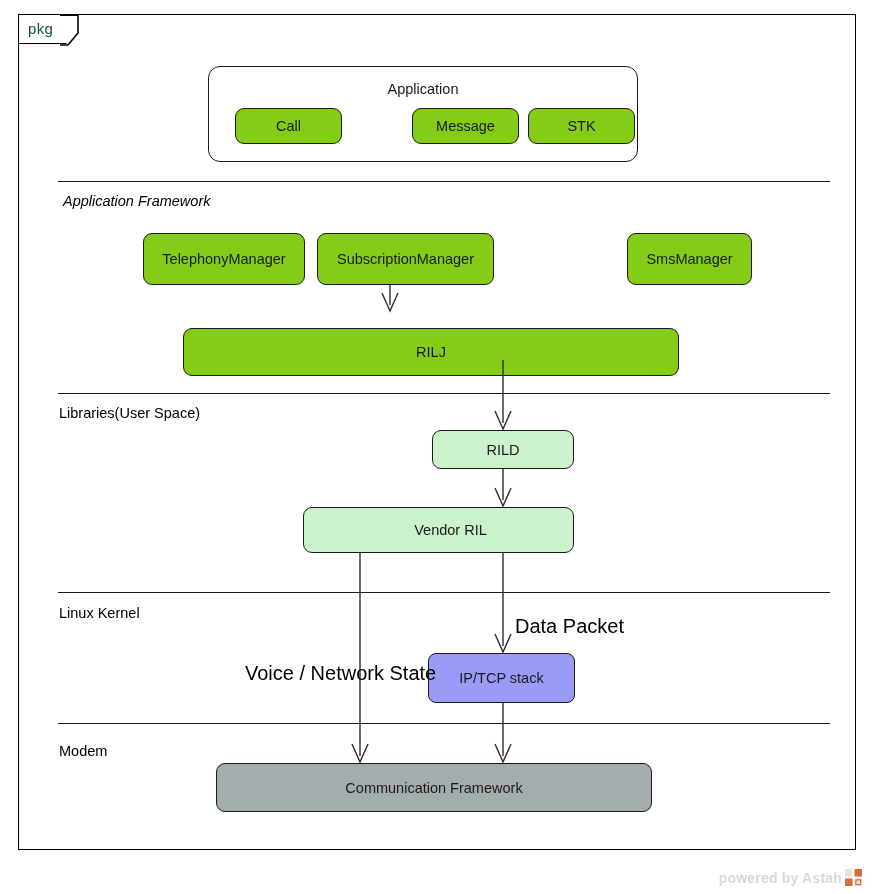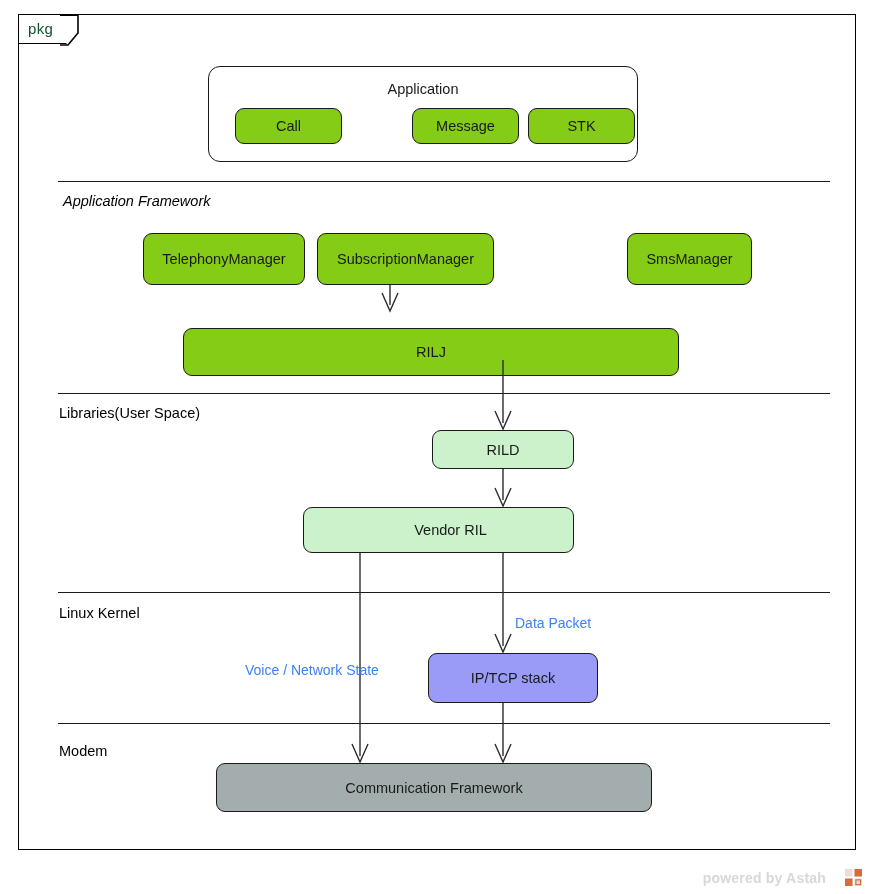--- a/index.html
+++ b/index.html
@@ -120,33 +120,33 @@
     pointer-events: none;
   }
   #wires line, #wires path {
     stroke: #2b2b2b;
     stroke-width: 1.4;
     fill: none;
   }
 
   .edge-label {
     position: absolute;
-    font-size: 14px;
-    color: #3b82f6;
+    font-size: 20px;
+    color: #000000;
     white-space: nowrap;
   }
 
   
   .watermark {
     position: absolute;
     right: 10px;
     bottom: 8px;
     display: flex;
     align-items: center;
-    gap: 19px;
+    gap: 3px;
   }
   .watermark-text {
     font-size: 14px;
     font-weight: bold;
     color: #d8d8d8;
     letter-spacing: 0.2px;
   }
   .astah-logo {
     width: 17px;
     height: 17px;
@@ -186,21 +186,21 @@
 
   <div class="node pink" style="left:143px; top:233px; width:162px; height:52px;">TelephonyManager</div>
   <div class="node pink" style="left:317px; top:233px; width:177px; height:52px;">SubscriptionManager</div>
   <div class="node pink" style="left:627px; top:233px; width:125px; height:52px;">SmsManager</div>
 
   <div class="node pink" style="left:183px; top:312px; width:496px; height:48px;margin-top:16px;">RILJ</div>
 
   <div class="node green" style="left:432px; top:430px; width:142px; height:39px;">RILD</div>
   <div class="node green" style="left:303px; top:507px; width:271px; height:46px;padding-left:24px;">Vendor RIL</div>
 
-  <div class="node blue" style="left:428px; top:653px; width:170px; height:50px;">IP/TCP stack</div>
+  <div class="node blue" style="left:428px; top:653px; width:147px; height:50px;border-radius:8px;">IP/TCP stack</div>
 
   <div class="node gray" style="left:216px; top:763px; width:436px; height:49px;">Communication Framework</div>
 
   <svg id="wires" viewBox="0 0 872 894">
 
     <line x1="390" y1="285" x2="390" y2="305"></line>
     <path d="M382 293 L390 311 L398 293"></path>
 
     <line x1="503" y1="360" x2="503" y2="423"></line>
     <path d="M495 411 L503 429 L511 411"></path>

